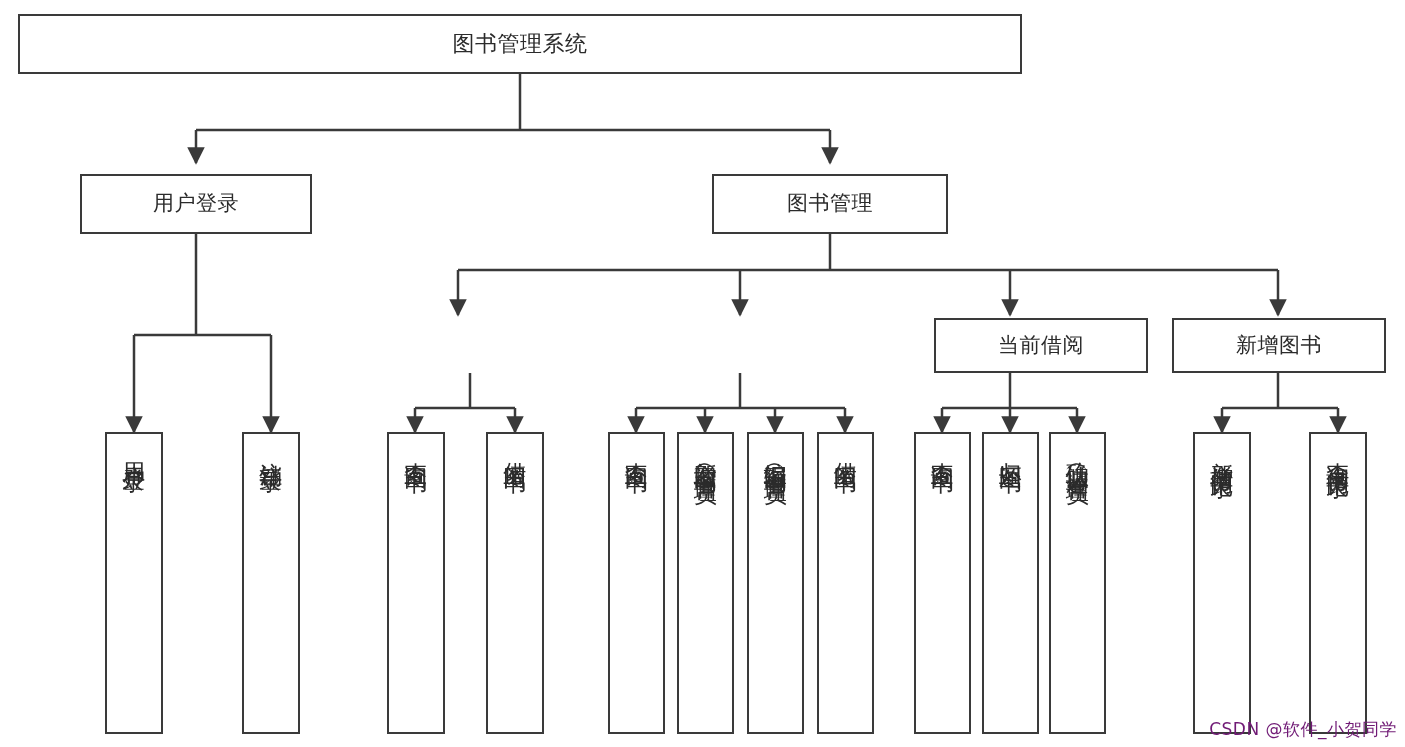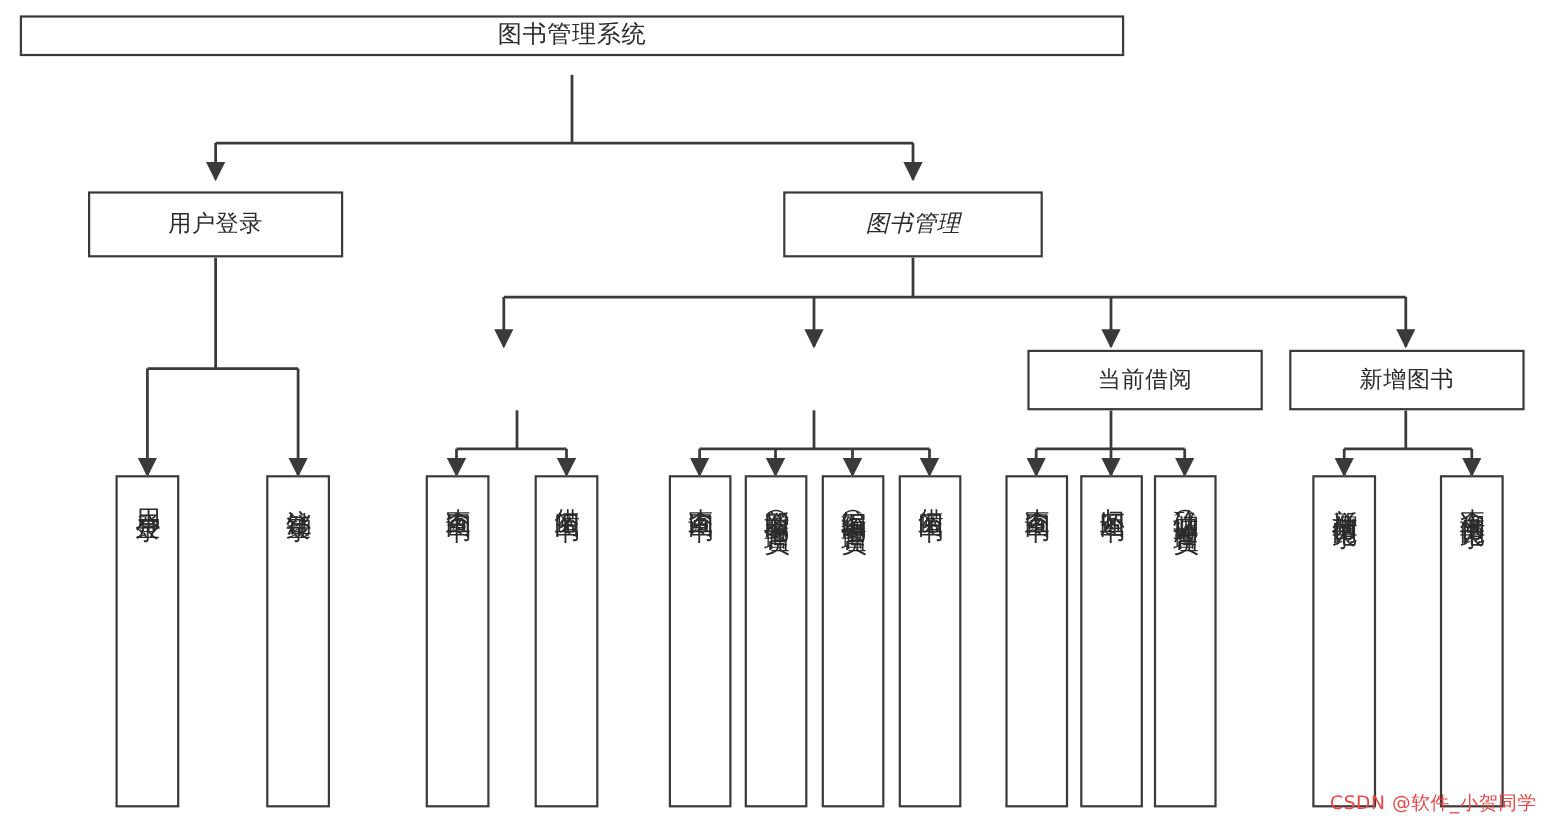--- a/index.html
+++ b/index.html
@@ -58,21 +58,21 @@
     line-height: 1.06;
     letter-spacing: 3px;
     white-space: nowrap;
   }
   .node.root .node-label { font-size: 22px; }
   #watermark {
     position: absolute;
     right: 8px;
     bottom: 6px;
     font-size: 17px;
-    color: #ef4444;
+    color: #701a75;
     white-space: nowrap;
     letter-spacing: 0.5px;
   }
 </style>
 </head>
 <body>
 
 <div id="diagram">
 
   <svg id="connectors" viewBox="0 0 1405 747" xmlns="http://www.w3.org/2000/svg">
@@ -119,28 +119,28 @@
       <path d="M 1010 408 L 1010 432" marker-end="url(#arrow)"></path>
       <path d="M 1077 408 L 1077 432" marker-end="url(#arrow)"></path>
 
       <path d="M 1278 373 L 1278 408"></path>
       <path d="M 1222 408 L 1338 408"></path>
       <path d="M 1222 408 L 1222 432" marker-end="url(#arrow)"></path>
       <path d="M 1338 408 L 1338 432" marker-end="url(#arrow)"></path>
     </g>
   </svg>
 
-  <div class="node horizontal root" style="left:18px; top:14px; width:1004px; height:37px;">
+  <div class="node horizontal root" style="left:18px; top:14px; width:1004px; height:60px;">
     <span class="node-label">图书管理系统</span>
   </div>
 
   <div class="node horizontal" style="left:80px; top:174px; width:232px; height:60px;">
     <span class="node-label">用户登录</span>
   </div>
-  <div class="node horizontal" style="left:712px; top:174px; width:236px; height:60px;font-style:italic;">
+  <div class="node horizontal" style="left:712px; top:174px; width:236px; height:60px;">
     <span class="node-label">图书管理</span>
   </div>
 
   <div class="node horizontal" style="left:934px; top:318px; width:214px; height:55px;">
     <span class="node-label">当前借阅</span>
   </div>
   <div class="node horizontal" style="left:1172px; top:318px; width:214px; height:55px;">
     <span class="node-label">新增图书</span>
   </div>
 

